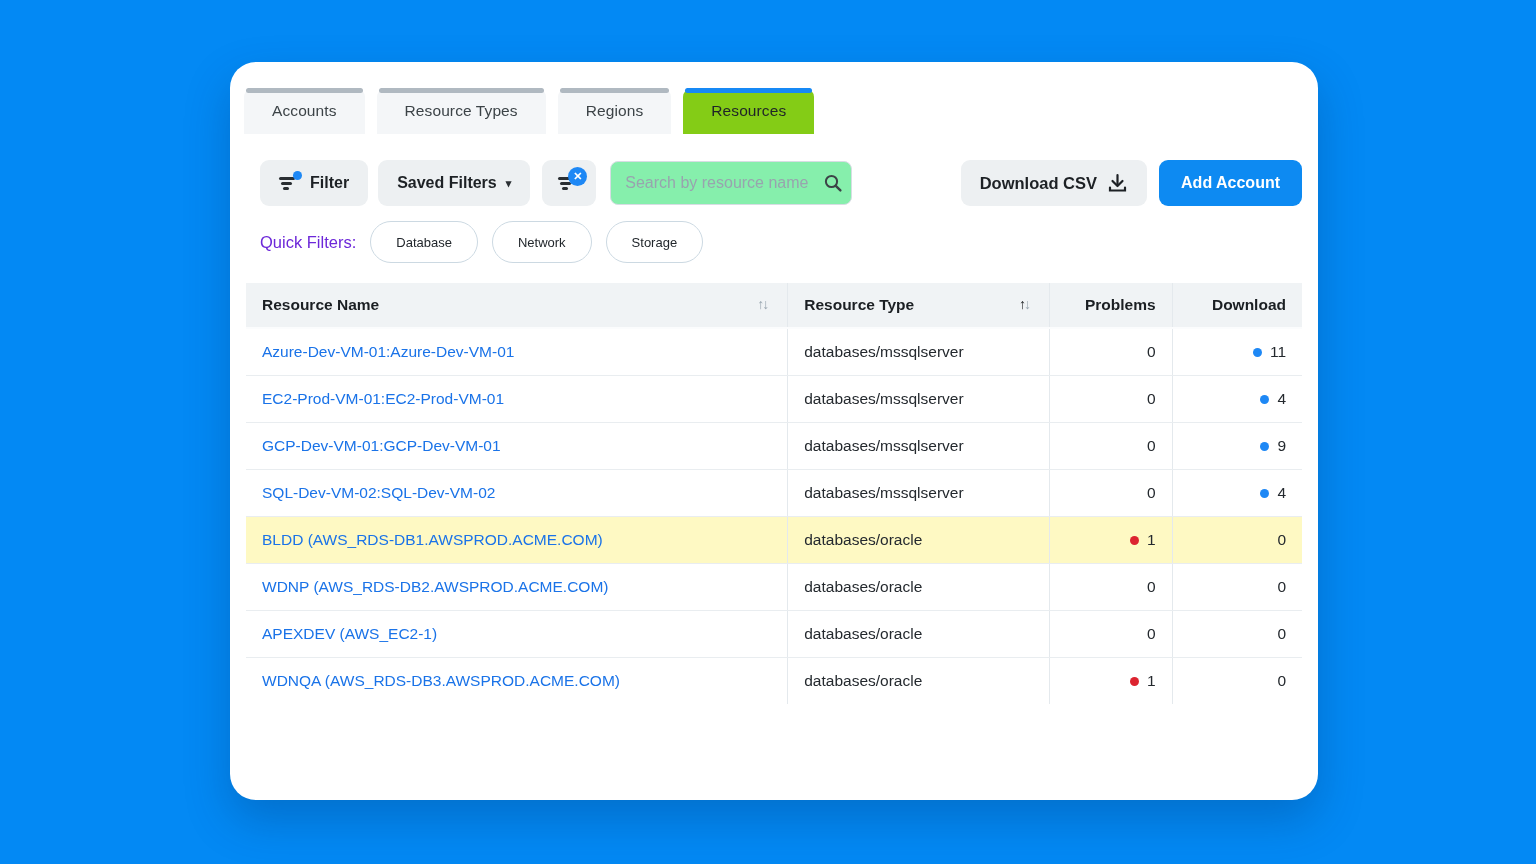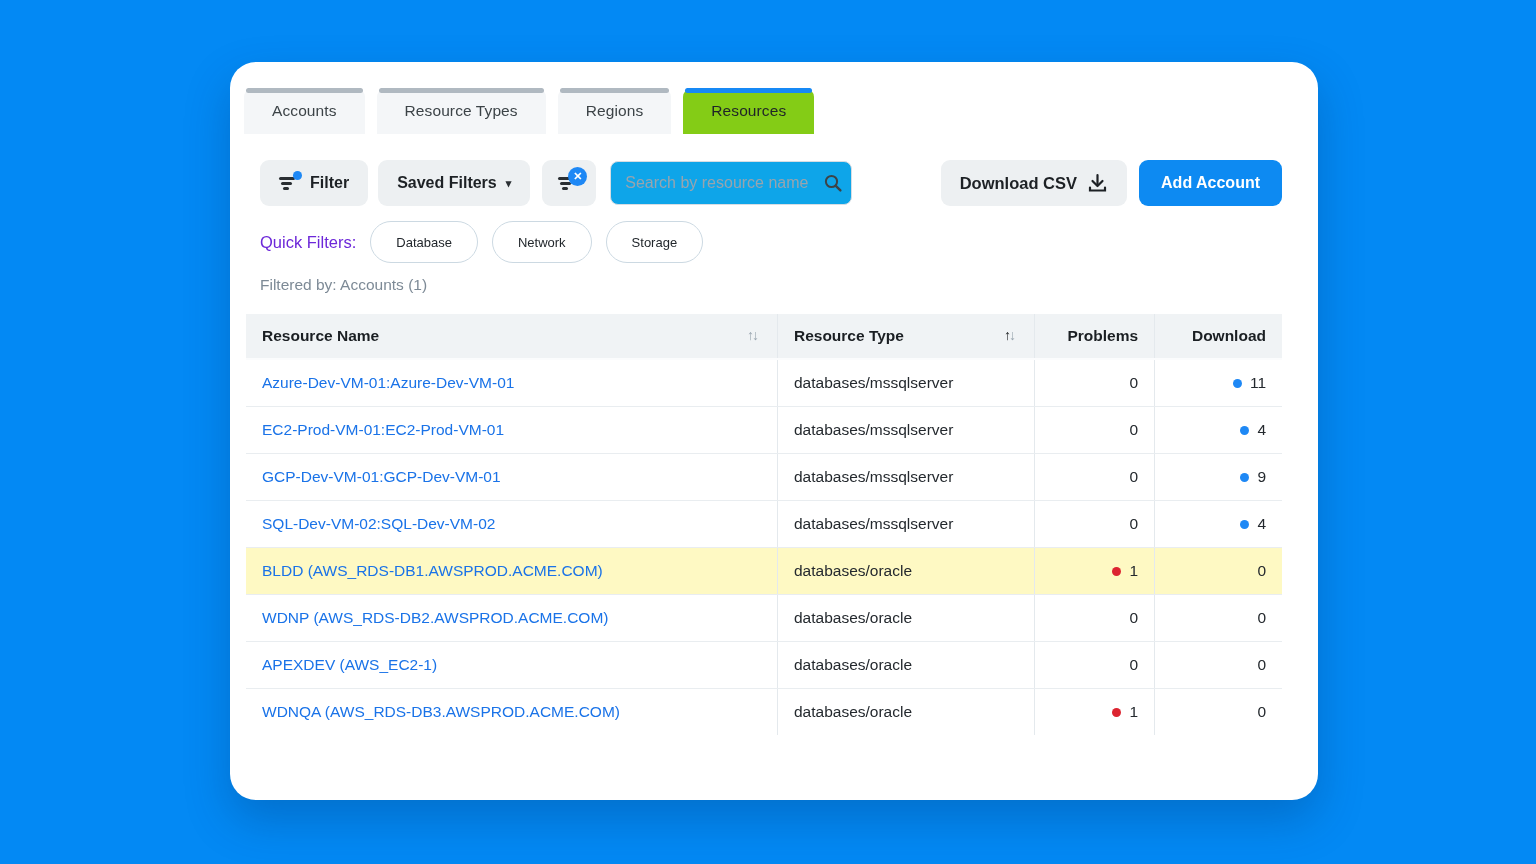--- a/index.html
+++ b/index.html
@@ -10,21 +10,21 @@
     position:relative;
     overflow:hidden;
   }
   .card {
     position:absolute; left:230px; top:62px;
     width:1088px; height:738px;
     background:#ffffff; border-radius:26px;
     box-shadow:0 20px 45px rgba(0,45,100,.28);
     overflow:hidden;
   }
-  .card-inner { padding:26px 36px 0 30px; }
+  .card-inner { padding:26px 16px 0 30px; }
 
   
   .tabs { display:flex; align-items:flex-end; margin-left:-16px; }
   .tab {
     position:relative; height:46px;
     display:inline-flex; align-items:center; justify-content:center;
     padding:0 28px; margin-right:12px;
     background:#f4f6f8; border-radius:9px 9px 0 0;
     font-size:15.5px; color:#3c4347; cursor:pointer;
     letter-spacing:.1px;
@@ -61,21 +61,21 @@
     border-radius:50%; background:#1e88f5; color:#fff;
     font-size:11px; font-weight:700; display:flex; align-items:center; justify-content:center;
   }
   .caret { margin-left:9px; font-size:11px; color:#2a2f33; }
   .icon-btn { padding:0 16px; margin-left:12px; }
   .saved-filters { margin-left:10px; }
   .search-wrap { position:relative; margin-left:14px; }
   .search-input {
     width:242px; height:44px; border:1px solid #d7dde3; border-radius:8px;
     padding:0 10px 0 14px; font-family:inherit; font-size:16px; color:#202428;
-    outline:none; background:#0ea5e9;
+    outline:none; background:#86efac;
   }
   .search-input::placeholder { color:#98a4ae; }
   .search-glass { position:absolute; right:9px; top:12px; }
   .toolbar-spacer { flex:1; }
   .download-csv { font-size:16.5px; }
   .dl-icon { margin-left:10px; }
   .add-account { margin-left:12px; }
 
   
   .quickbar { display:flex; align-items:center; margin-top:15px; }
@@ -178,21 +178,20 @@
       </button>
     </div>
 
     <div class="quickbar">
       <span class="quickbar-label">Quick Filters:</span>
       <button class="pill">Database</button>
       <button class="pill">Network</button>
       <button class="pill">Storage</button>
     </div>
 
-    <div class="filtered-by">Filtered by: Accounts (1)</div>
 
     <div class="table-wrap">
       <table>
         <colgroup>
             <col class="c-name">
             <col class="c-type">
             <col class="c-problems">
             <col class="c-changes">
           </colgroup>
         <thead>

